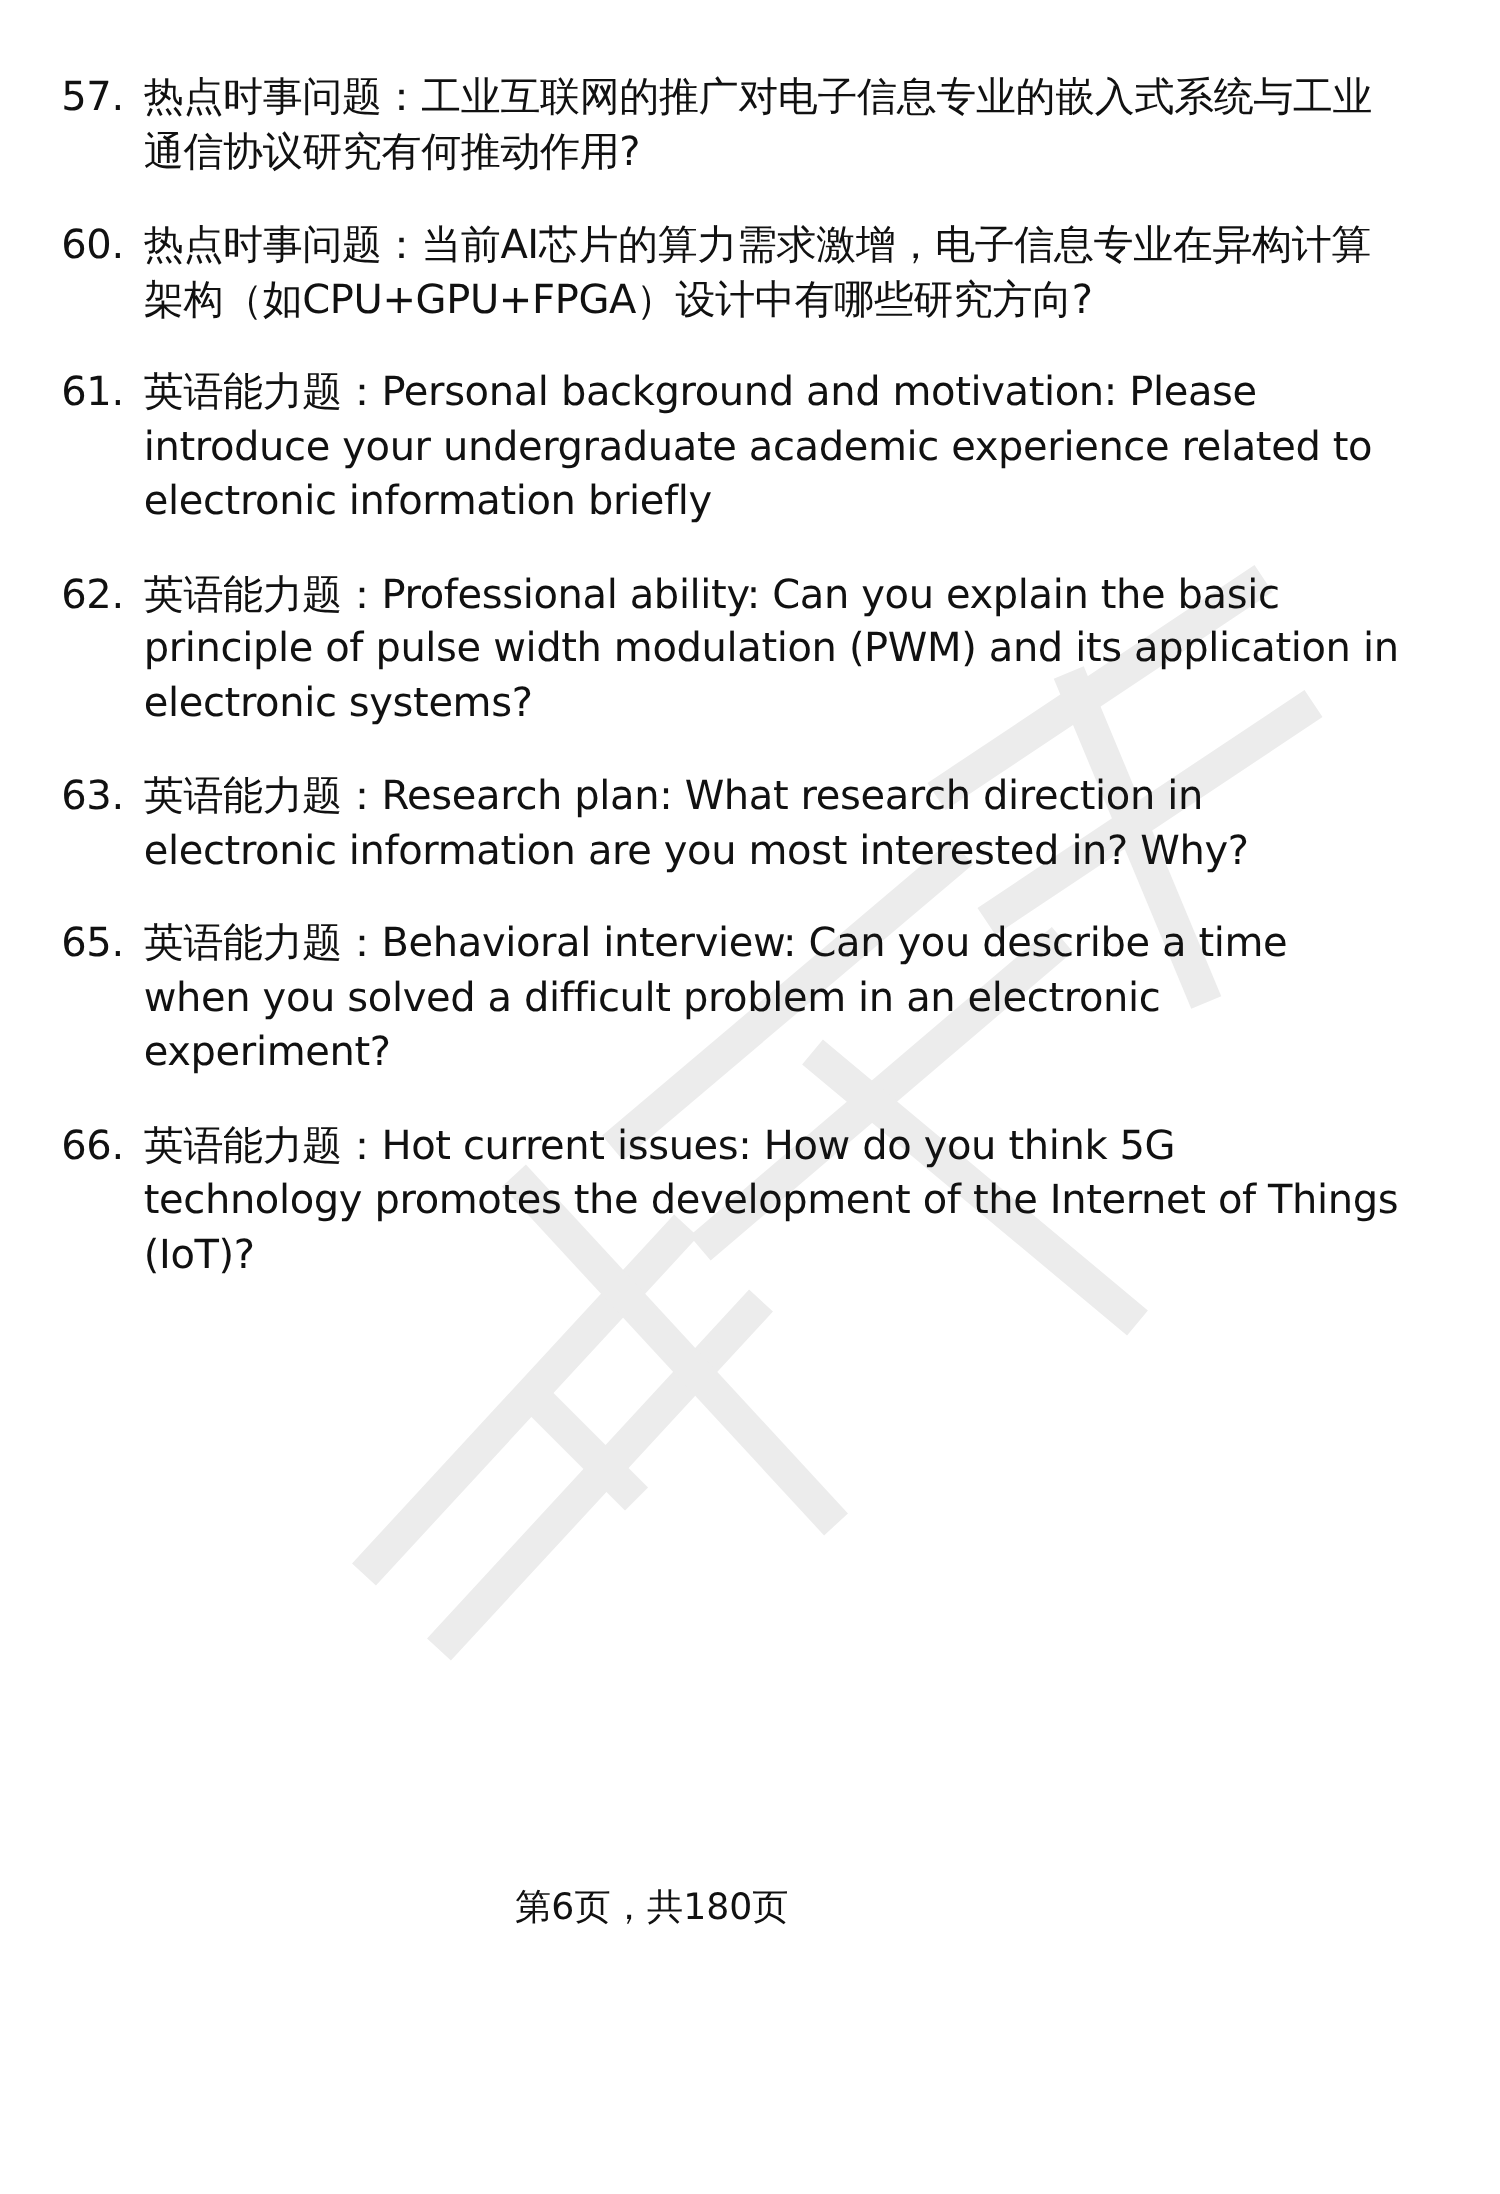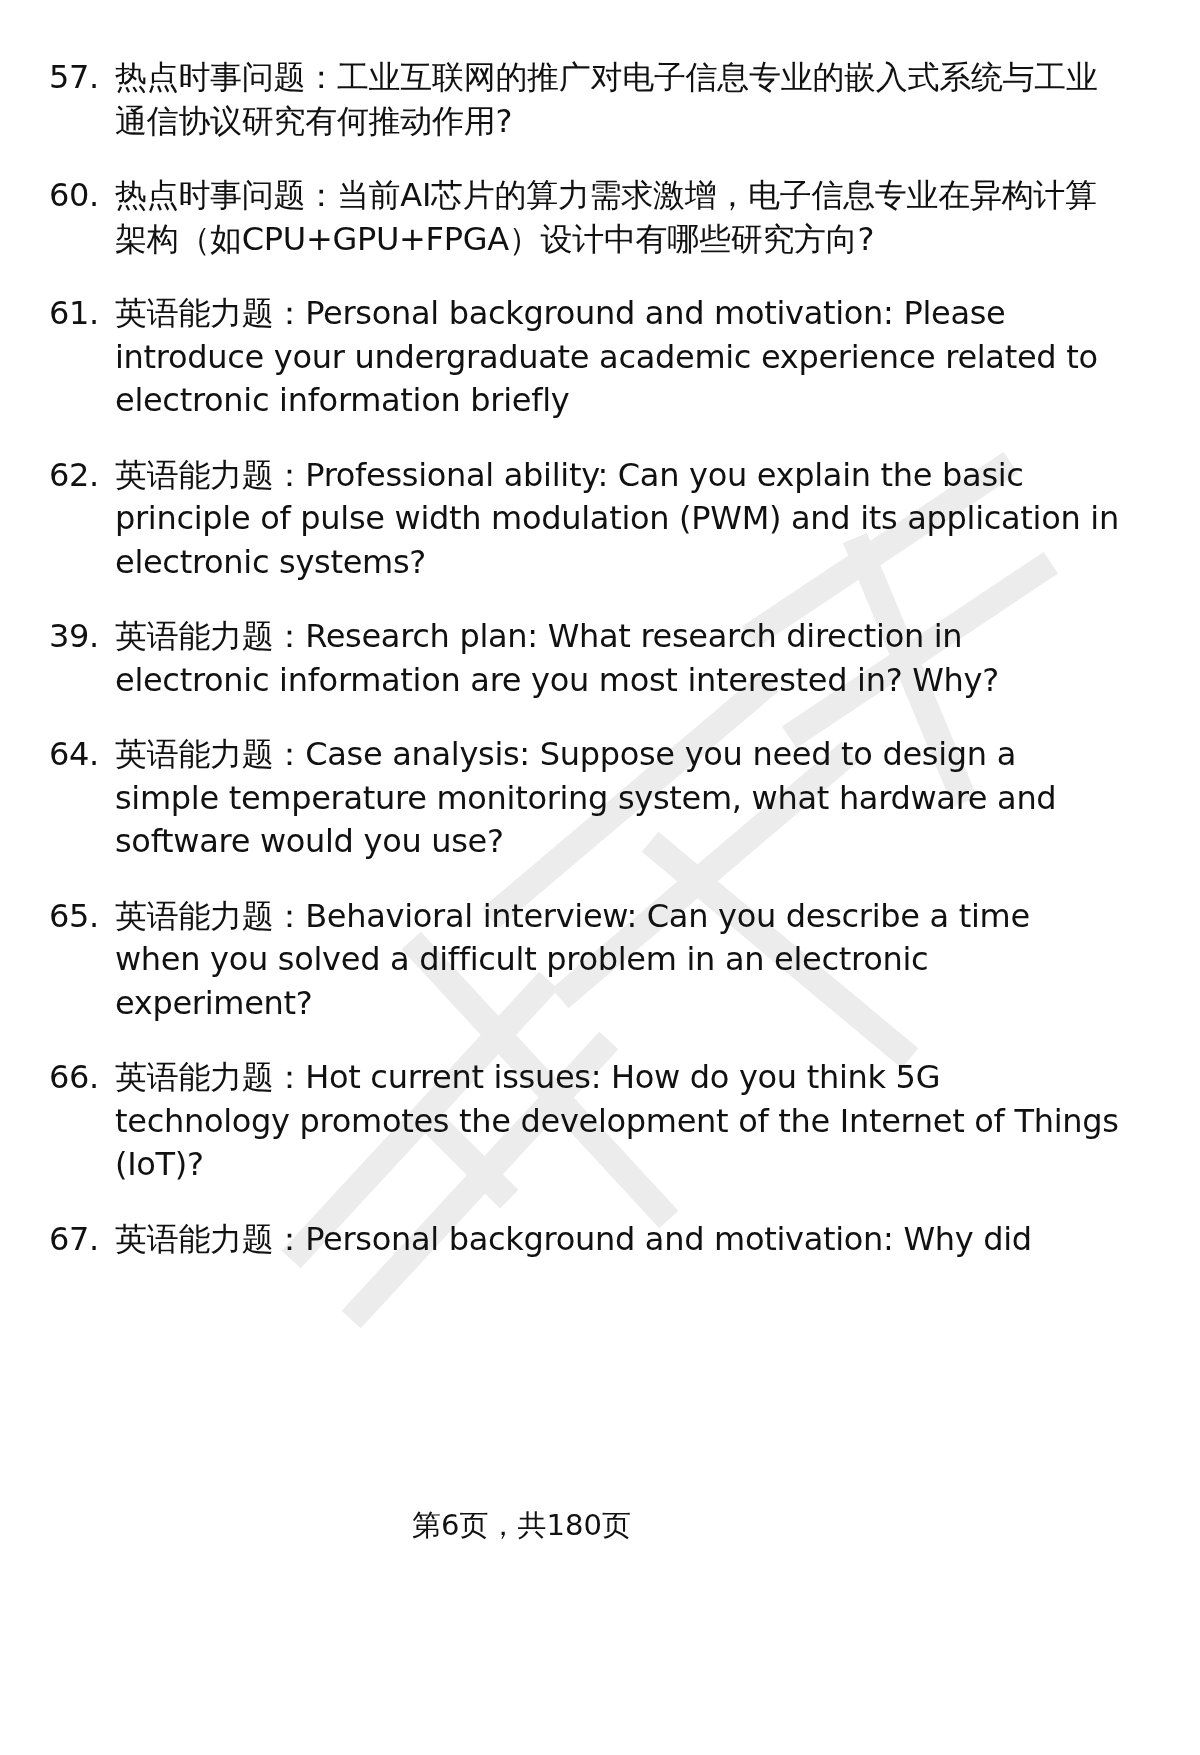--- a/index.html
+++ b/index.html
@@ -97,37 +97,29 @@
     </li>
     <li class="qa-item">
       <span class="qa-num">61.</span>
       <span class="qa-text">英语能力题：Personal background and motivation: Please introduce your undergraduate academic experience related to electronic information briefly</span>
     </li>
     <li class="qa-item">
       <span class="qa-num">62.</span>
       <span class="qa-text">英语能力题：Professional ability: Can you explain the basic principle of pulse width modulation (PWM) and its application in electronic systems?</span>
     </li>
     <li class="qa-item">
-      <span class="qa-num">39.</span>
+      <span class="qa-num">63.</span>
       <span class="qa-text">英语能力题：Research plan: What research direction in electronic information are you most interested in? Why?</span>
-    </li>
-    <li class="qa-item">
-      <span class="qa-num">64.</span>
-      <span class="qa-text">英语能力题：Case analysis: Suppose you need to design a simple temperature monitoring system, what hardware and software would you use?</span>
     </li>
     <li class="qa-item">
       <span class="qa-num">65.</span>
       <span class="qa-text">英语能力题：Behavioral interview: Can you describe a time when you solved a difficult problem in an electronic experiment?</span>
     </li>
     <li class="qa-item">
       <span class="qa-num">66.</span>
       <span class="qa-text">英语能力题：Hot current issues: How do you think 5G technology promotes the development of the Internet of Things (IoT)?</span>
     </li>
-    <li class="qa-item">
-      <span class="qa-num">67.</span>
-      <span class="qa-text">英语能力题：Personal background and motivation: Why did</span>
-    </li>
   </ol>
 </div>
 
 <div class="footer">
   <span>第6页，共180页</span>
 </div>
 
 </body></html>

